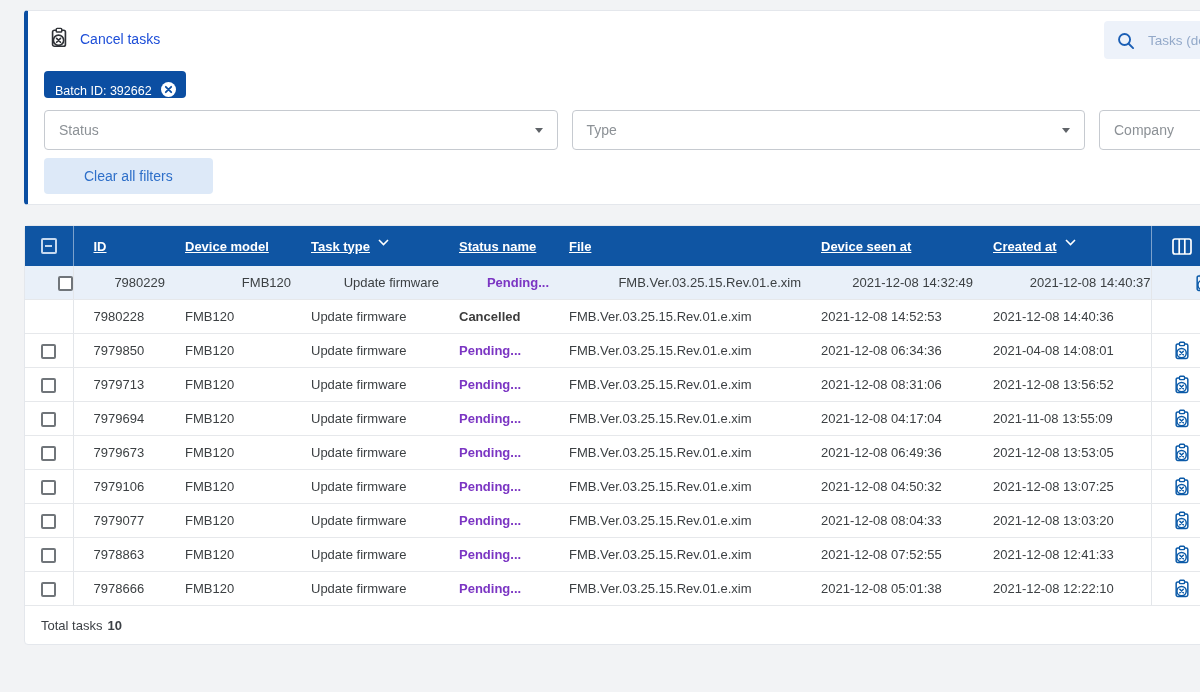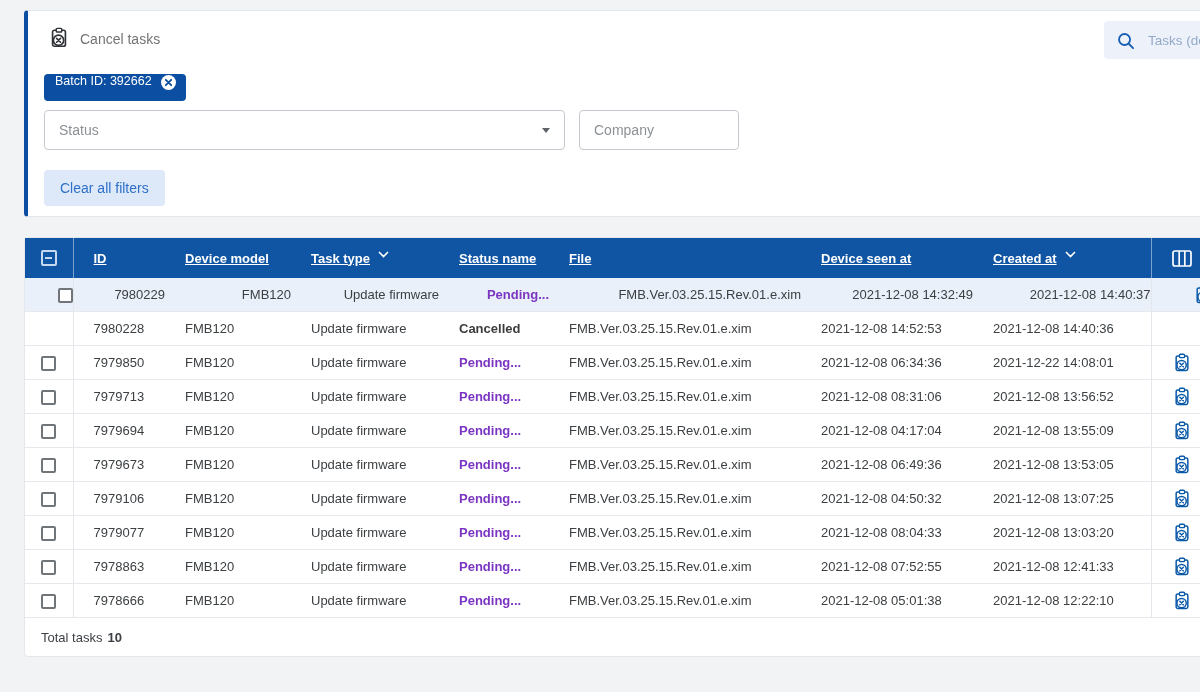--- a/index.html
+++ b/index.html
@@ -15,53 +15,53 @@
   }
   
   .filter-card{
     position:relative;margin-left:24px;width:1250px;box-sizing:border-box;
     background:#fff;border:1px solid #e4e7ec;border-left:4px solid var(--accent);
     border-radius:4px;padding:12px 16px 10px;
   }
   .toolbar-row{height:32px;display:flex;align-items:center;}
   .cancel-tasks-btn{
     display:flex;align-items:center;gap:10px;background:none;border:none;cursor:pointer;
-    font-family:inherit;font-size:14px;color:#737373;padding:0 4px;
+    font-family:inherit;font-size:14px;color:#1d4ed8;padding:0 4px;
   }
   .cancel-tasks-btn svg{color:#2f3237;}
   .search-box{
     position:absolute;left:1076px;top:10px;width:220px;height:38px;box-sizing:border-box;
     background:var(--search-bg);border-radius:4px;display:flex;align-items:center;
     padding:0 12px;gap:11px;
   }
   .search-box input{
     border:none;background:transparent;outline:none;font-family:inherit;
     font-size:13.5px;color:#3c4043;width:100%;
   }
   .search-box input::placeholder{color:#93a9c9;}
   .chip-row{margin-top:16px;height:27px;}
   .chip{
-    display:inline-flex;align-items:flex-start;gap:8px;height:27px;padding:0 9px 0 11px;
+    display:inline-flex;align-items:flex-end;gap:8px;height:27px;padding:0 9px 0 11px;
     background:var(--accent);color:#fff;font-size:12.5px;border-radius:4px;cursor:pointer;
   }
   .chip-close{display:inline-flex;cursor:pointer;}
   .selects-row{margin-top:12px;display:flex;gap:14px;}
   .select{
     box-sizing:border-box;height:40px;border:1px solid #c6cad0;border-radius:4px;
     display:flex;align-items:center;justify-content:space-between;
     padding:0 14px;color:#8c9196;font-size:14px;background:#fff;cursor:pointer;
   }
   .select.w-lg{width:521px;}
   .select.w-sm{width:160px;}
   .caret{
     width:0;height:0;border-left:4.5px solid transparent;border-right:4.5px solid transparent;
     border-top:5px solid #5f6368;
   }
   .clear-btn{
-    margin-top:20px;height:36px;padding:0 16px;border:none;border-radius:4px;cursor:pointer;
+    margin-top:8px;height:36px;padding:0 40px;border:none;border-radius:4px;cursor:pointer;
     background:var(--link-bg);color:var(--link);font-family:inherit;font-size:14px;
   }
   
   .table-card{
     margin:20px 0 0 24px;width:1250px;box-sizing:border-box;background:#fff;
     border:1px solid #e4e7ec;border-radius:4px;
   }
   table{border-collapse:collapse;table-layout:fixed;width:1188px;}
   thead th{
     background:var(--header-bg);color:#fff;font-size:13px;font-weight:600;text-align:left;
@@ -139,20 +139,24 @@
           </svg>
         </span>
       </span>
     </div>
 
     <div class="selects-row">
       <div class="select w-lg">
         <span>Status</span>
         <span class="caret"></span>
       </div>
+      <div class="select w-lg">
+        <span>Type</span>
+        <span class="caret"></span>
+      </div>
       <div class="select w-sm">
         <span>Company</span>
       </div>
     </div>
 
     <button class="clear-btn">Clear all filters</button>
   </section>
 
   <section class="table-card">
     <table>
@@ -259,21 +263,21 @@
             <td class="c-actions"></td>
           </tr>
           <tr>
             <td class="c-check"><span class="cb"></span></td>
             <td class="c-id">7979850</td>
             <td class="c-model">FMB120</td>
             <td class="c-type">Update firmware</td>
             <td class="c-status pending">Pending...</td>
             <td class="c-file">FMB.Ver.03.25.15.Rev.01.e.xim</td>
             <td class="c-seen">2021-12-08 06:34:36</td>
-            <td class="c-created">2021-12-22 14:08:01</td>
+            <td class="c-created">2021-04-08 14:08:01</td>
             <td class="c-actions"><span class="row-cancel">
   <svg width="20" height="20" viewBox="0 0 24 24" fill="none">
     <rect x="5" y="3.5" width="14" height="17.5" rx="2" stroke="currentColor" stroke-width="1.8"></rect>
     <rect x="9" y="1.5" width="6" height="4" rx="1" fill="#fff" stroke="currentColor" stroke-width="1.6"></rect>
     <circle cx="11.5" cy="14.5" r="5.6" fill="#fff" stroke="currentColor" stroke-width="1.8"></circle>
     <path d="M9.4 12.4 L13.6 16.6 M13.6 12.4 L9.4 16.6" stroke="currentColor" stroke-width="1.8" stroke-linecap="round"></path>
   </svg>
 </span></td>
           </tr>
           <tr>
@@ -295,21 +299,21 @@
 </span></td>
           </tr>
           <tr>
             <td class="c-check"><span class="cb"></span></td>
             <td class="c-id">7979694</td>
             <td class="c-model">FMB120</td>
             <td class="c-type">Update firmware</td>
             <td class="c-status pending">Pending...</td>
             <td class="c-file">FMB.Ver.03.25.15.Rev.01.e.xim</td>
             <td class="c-seen">2021-12-08 04:17:04</td>
-            <td class="c-created">2021-12-08 13:55:09</td>
+            <td class="c-created">2021-11-08 13:55:09</td>
             <td class="c-actions"><span class="row-cancel">
   <svg width="20" height="20" viewBox="0 0 24 24" fill="none">
     <rect x="5" y="3.5" width="14" height="17.5" rx="2" stroke="currentColor" stroke-width="1.8"></rect>
     <rect x="9" y="1.5" width="6" height="4" rx="1" fill="#fff" stroke="currentColor" stroke-width="1.6"></rect>
     <circle cx="11.5" cy="14.5" r="5.6" fill="#fff" stroke="currentColor" stroke-width="1.8"></circle>
     <path d="M9.4 12.4 L13.6 16.6 M13.6 12.4 L9.4 16.6" stroke="currentColor" stroke-width="1.8" stroke-linecap="round"></path>
   </svg>
 </span></td>
           </tr>
           <tr>

